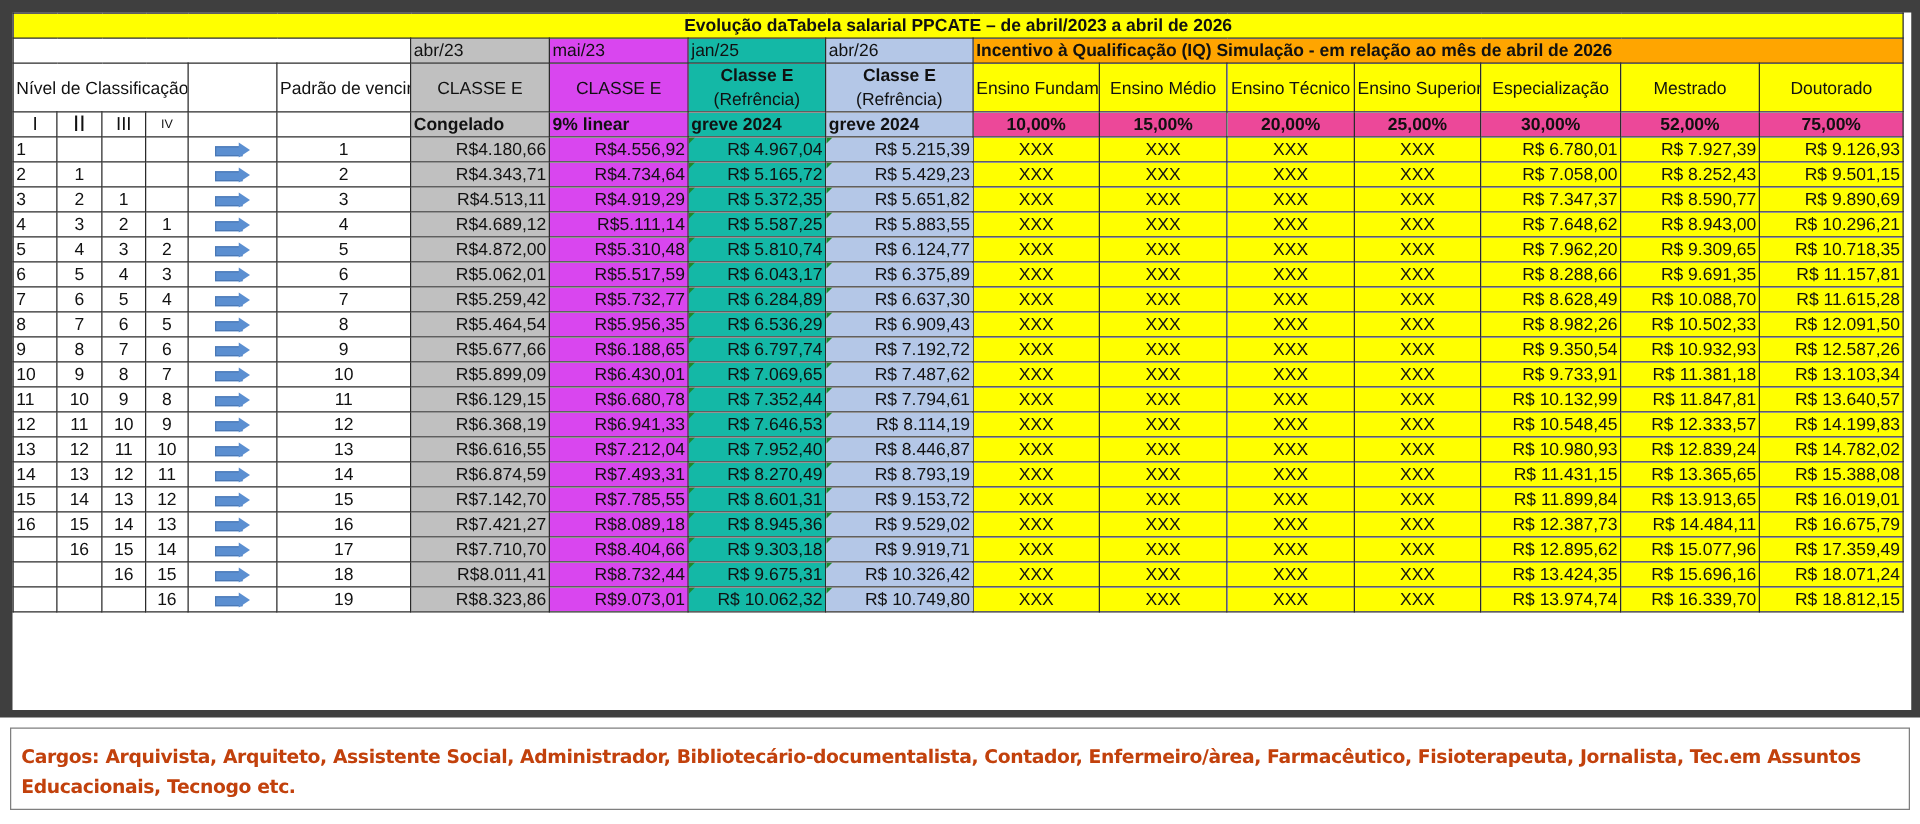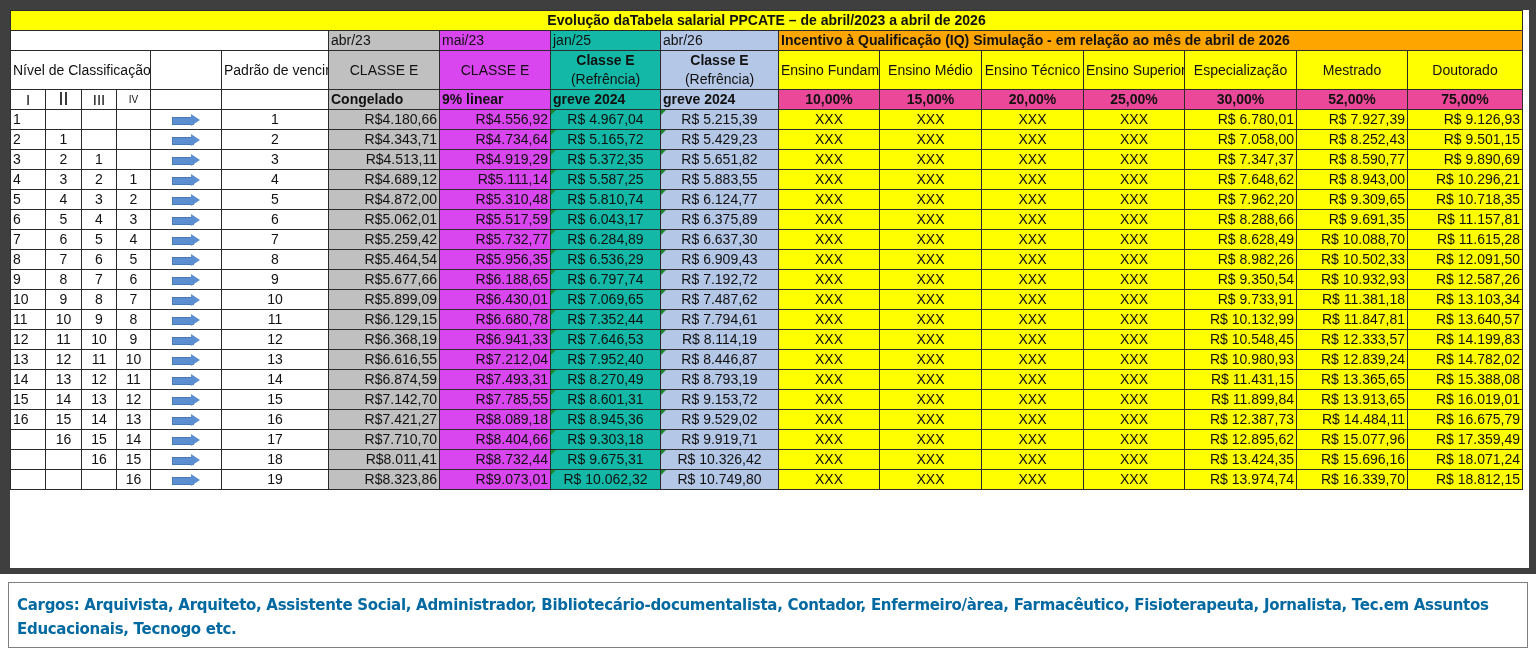--- a/index.html
+++ b/index.html
@@ -22,23 +22,23 @@
   td.num { text-align:center; }
   td.lvl { text-align:left; padding-left:6px; }
   td.money { text-align:right; padding-right:4px; }
   td.money-sp { text-align:right; padding-left:10px; }
   td.money-sp span.cur { display:inline-block; width:28px; }
   td.xxx { text-align:center; }
   td.arrow { text-align:center; }
   .arr { display:inline-block; position:relative; width:28px; height:10px; vertical-align:middle; }
   .arr::before { content:""; position:absolute; left:0; top:2px; width:20px; height:6px; background:#5b8fd1; border:1px solid #4a78b5; }
   .arr::after { content:""; position:absolute; left:19px; top:-1px; width:0; height:0; border-top:6px solid transparent; border-bottom:6px solid transparent; border-left:9px solid #5b8fd1; }
-  td.tri { position:relative;text-align:center; }
+  td.tri { position:relative; }
   td.tri::before { content:""; position:absolute; left:0; top:0; border-top:5px solid #1e8a2e; border-right:5px solid transparent; }
-  .note { position:absolute; left:8px; top:582px; width:1520px; height:66px; border:1px solid #7f7f7f; background:#fff; box-sizing:border-box; padding:10px 8px; font-family:"DejaVu Sans", sans-serif; font-weight:bold; font-size:15px; line-height:24px; color:#0369a1; letter-spacing:-0.3px; }
+  .note { position:absolute; left:8px; top:582px; width:1520px; height:66px; border:1px solid #7f7f7f; background:#fff; box-sizing:border-box; padding:10px 8px; font-family:"DejaVu Sans", sans-serif; font-weight:bold; font-size:15px; line-height:24px; color:#c2410c; letter-spacing:-0.3px; }
 </style>
 </head>
 <body>
 
 <div class="frame"></div>
 <div class="sheet">
   <table class="grid">
     <colgroup>
       <col style="width:35px">
         <col style="width:36px">

